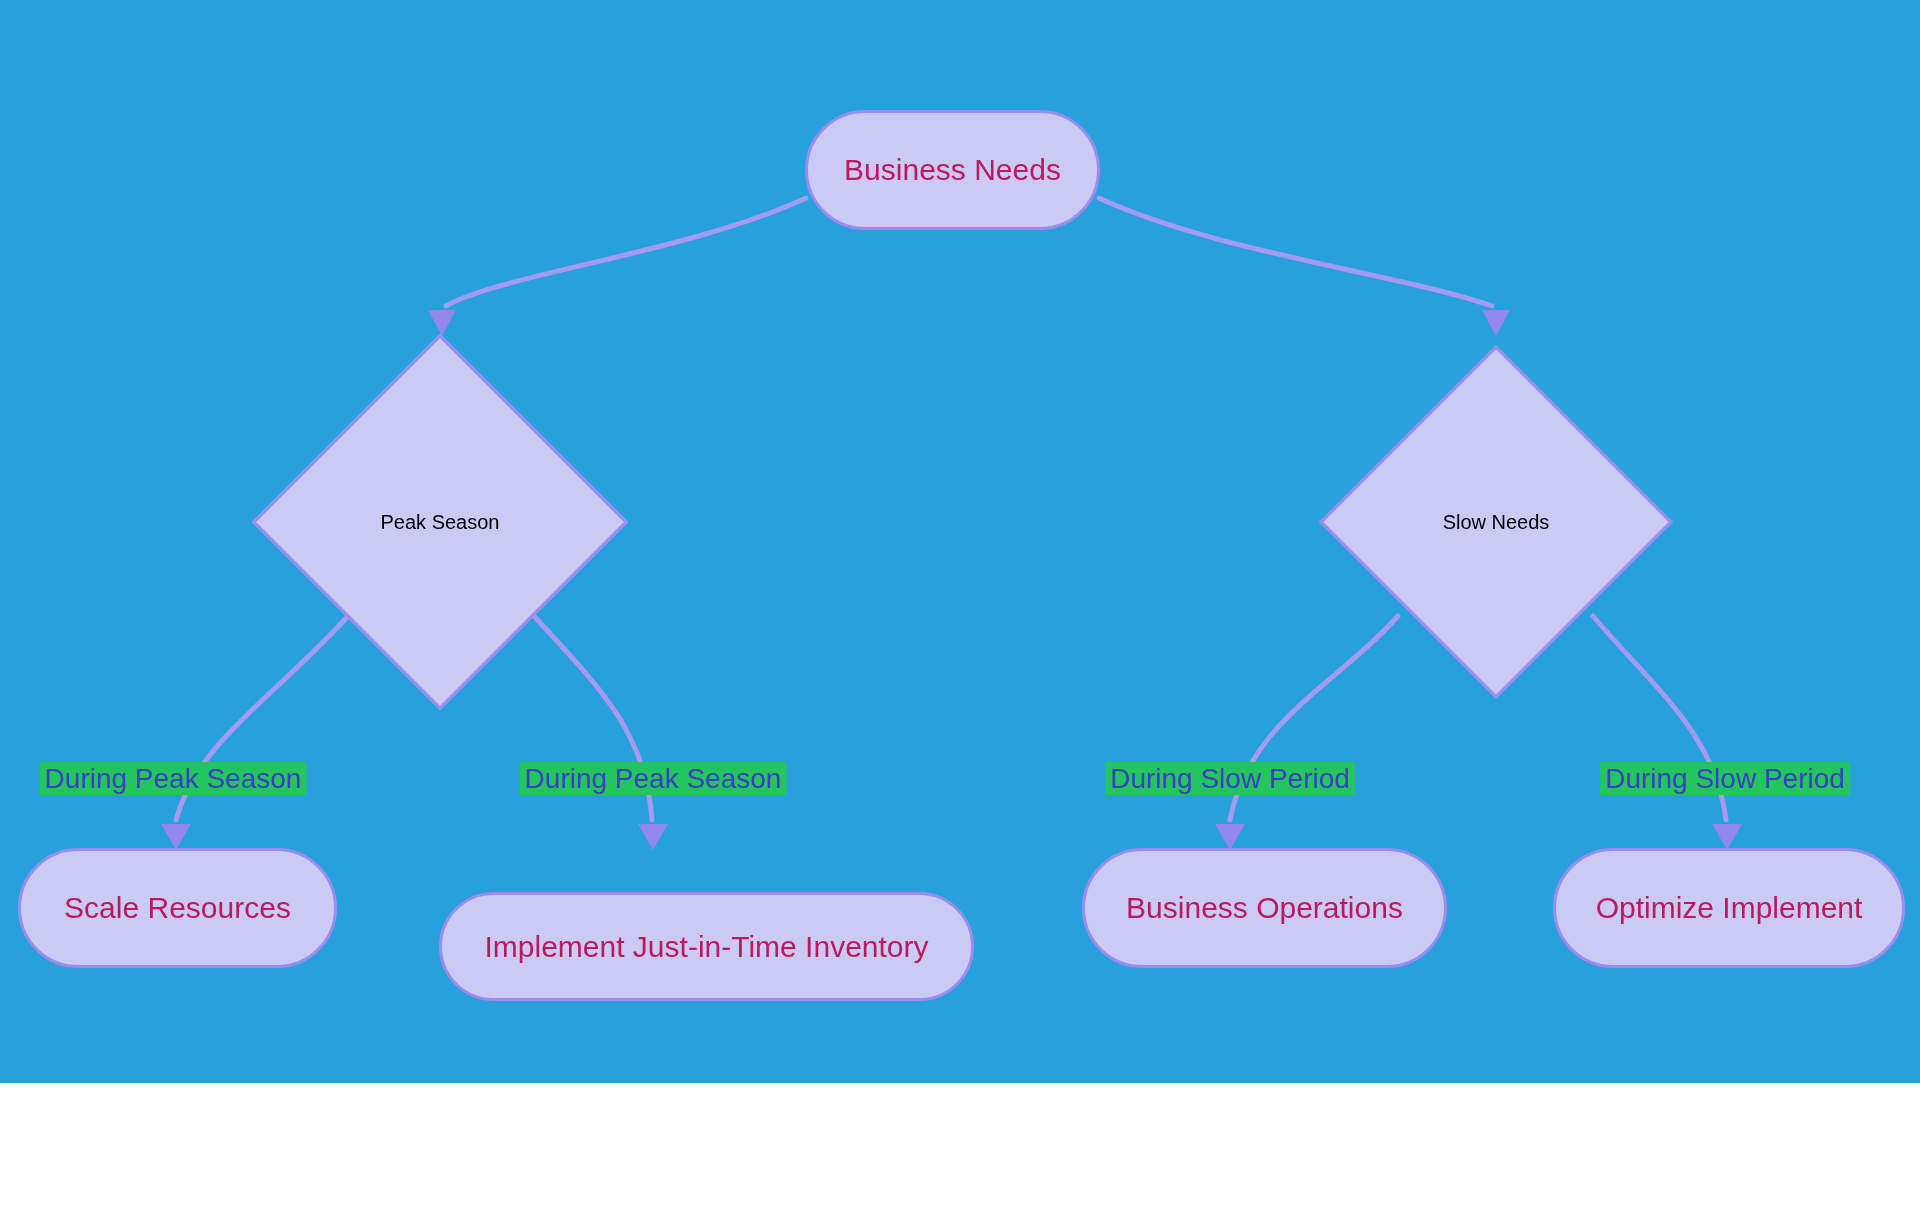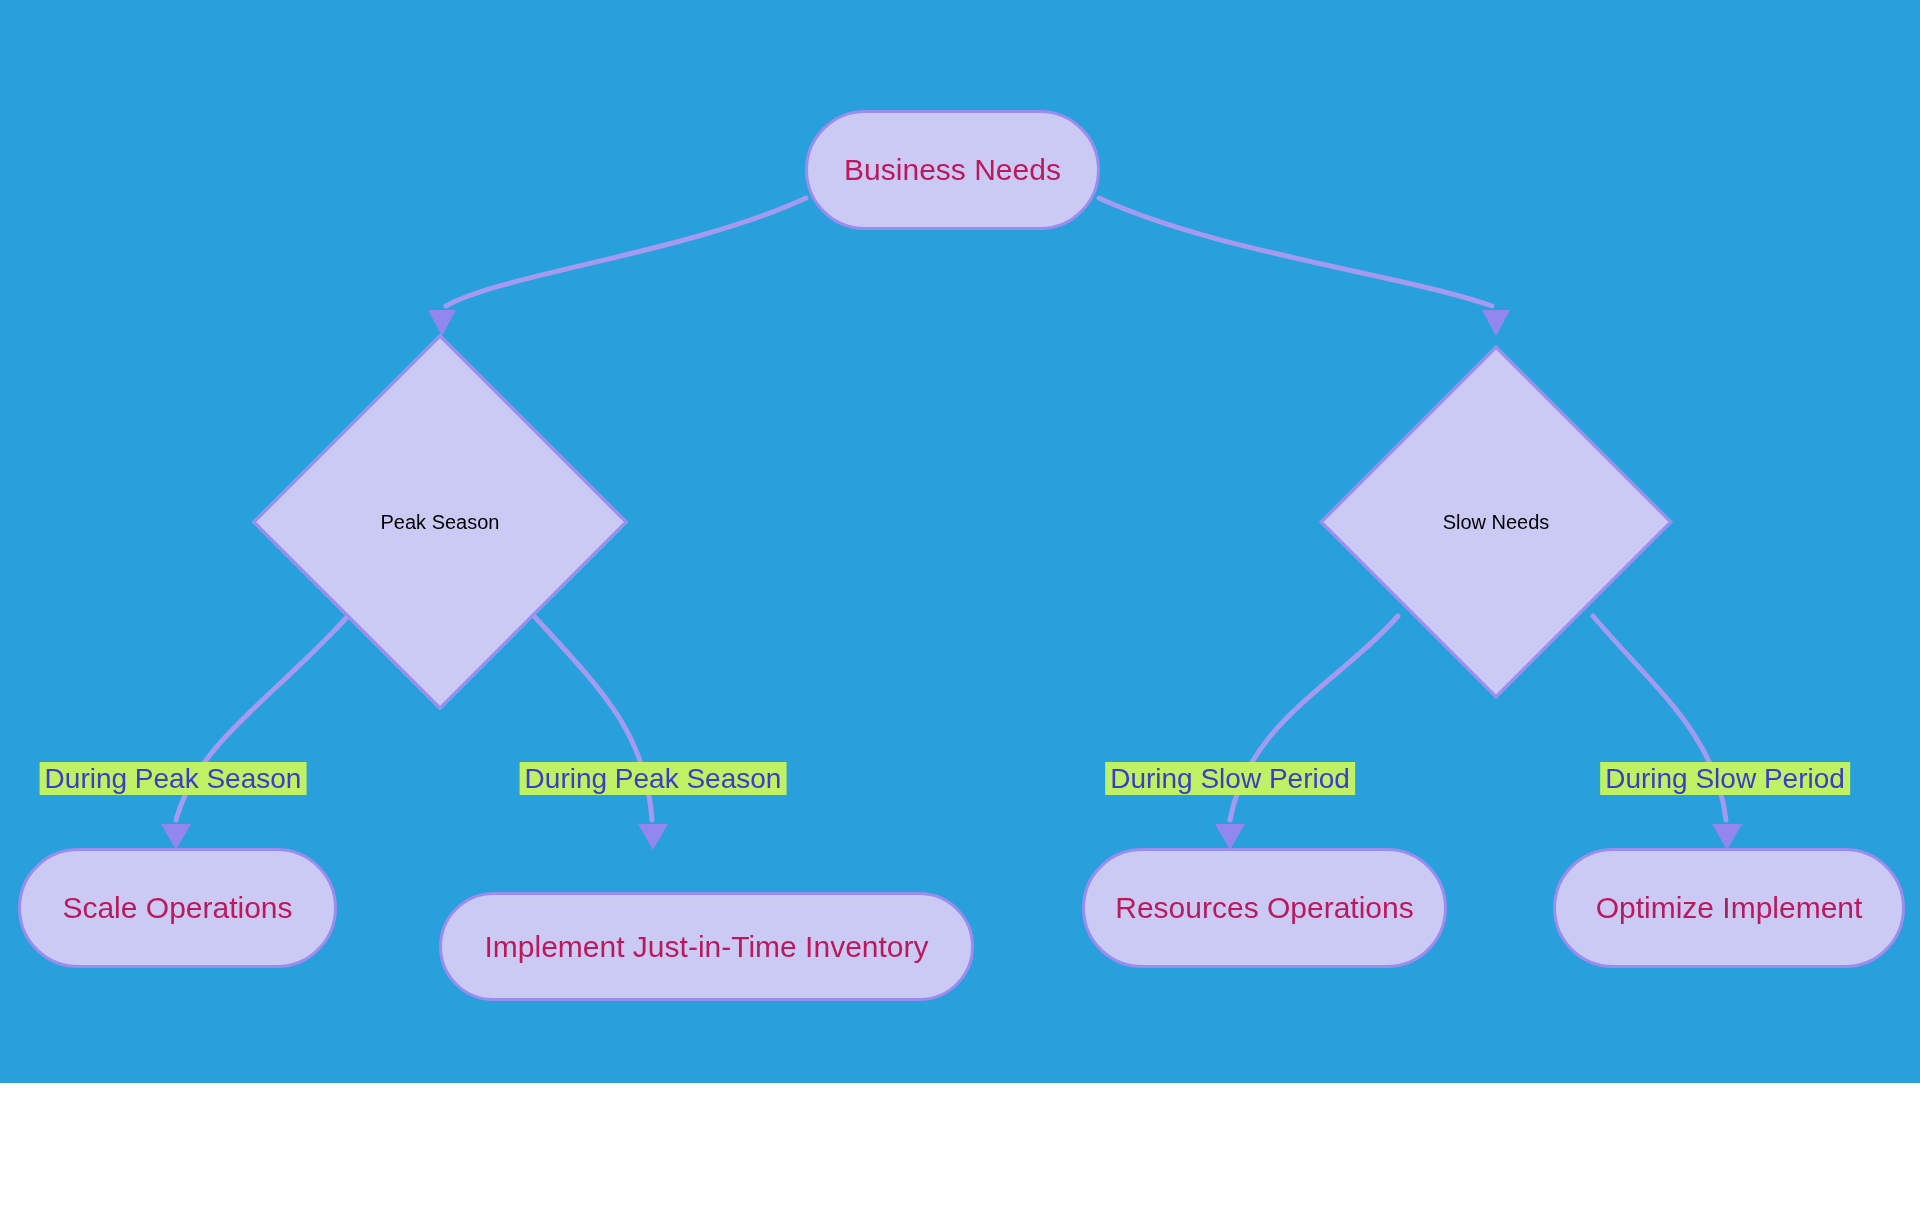--- a/index.html
+++ b/index.html
@@ -19,21 +19,21 @@
   .diamond-shape{
     position:absolute;background:#CACAF5;border:3px solid #9B8CF0;
     transform:rotate(45deg);box-sizing:border-box;
   }
   .diamond-label{
     position:absolute;inset:0;display:flex;align-items:center;justify-content:center;
     color:#000000;font-size:20px;white-space:nowrap;
   }
   .edge-label{
     position:absolute;transform:translateX(-50%);
-    background:#bef264;color:#3C3CC6;font-size:28px;line-height:33px;
+    background:#22c55e;color:#3C3CC6;font-size:28px;line-height:33px;
     padding:0 5px;white-space:nowrap;
   }
   .footer{position:absolute;left:0;top:1083px;width:1920px;height:132px;background:#FFFFFF;}
 </style>
 </head>
 <body>
 
 <div class="diagram-bg"></div>
 
 <svg class="edges" viewBox="0 0 1920 1215" xmlns="http://www.w3.org/2000/svg">
@@ -68,29 +68,29 @@
   <div class="diamond-shape" style="inset:52px;"></div>
   <div class="diamond-label">Slow Needs</div>
 </div>
 
 <div class="edge-label" style="left:173px;top:762px;">During Peak Season</div>
 <div class="edge-label" style="left:653px;top:762px;">During Peak Season</div>
 <div class="edge-label" style="left:1230px;top:762px;">During Slow Period</div>
 <div class="edge-label" style="left:1725px;top:762px;">During Slow Period</div>
 
 <div class="node pill" style="left:18px;top:848px;width:319px;height:120px;">
-  <span>Scale Operations</span>
+  <span>Scale Resources</span>
 </div>
 
 <div class="node pill" style="left:439px;top:892px;width:535px;height:109px;">
   <span>Implement Just-in-Time Inventory</span>
 </div>
 
 <div class="node pill" style="left:1082px;top:848px;width:365px;height:120px;">
-  <span>Resources Operations</span>
+  <span>Business Operations</span>
 </div>
 
 <div class="node pill" style="left:1553px;top:848px;width:352px;height:120px;">
   <span>Optimize Implement</span>
 </div>
 
 <div class="footer">
   
 </div>
 

